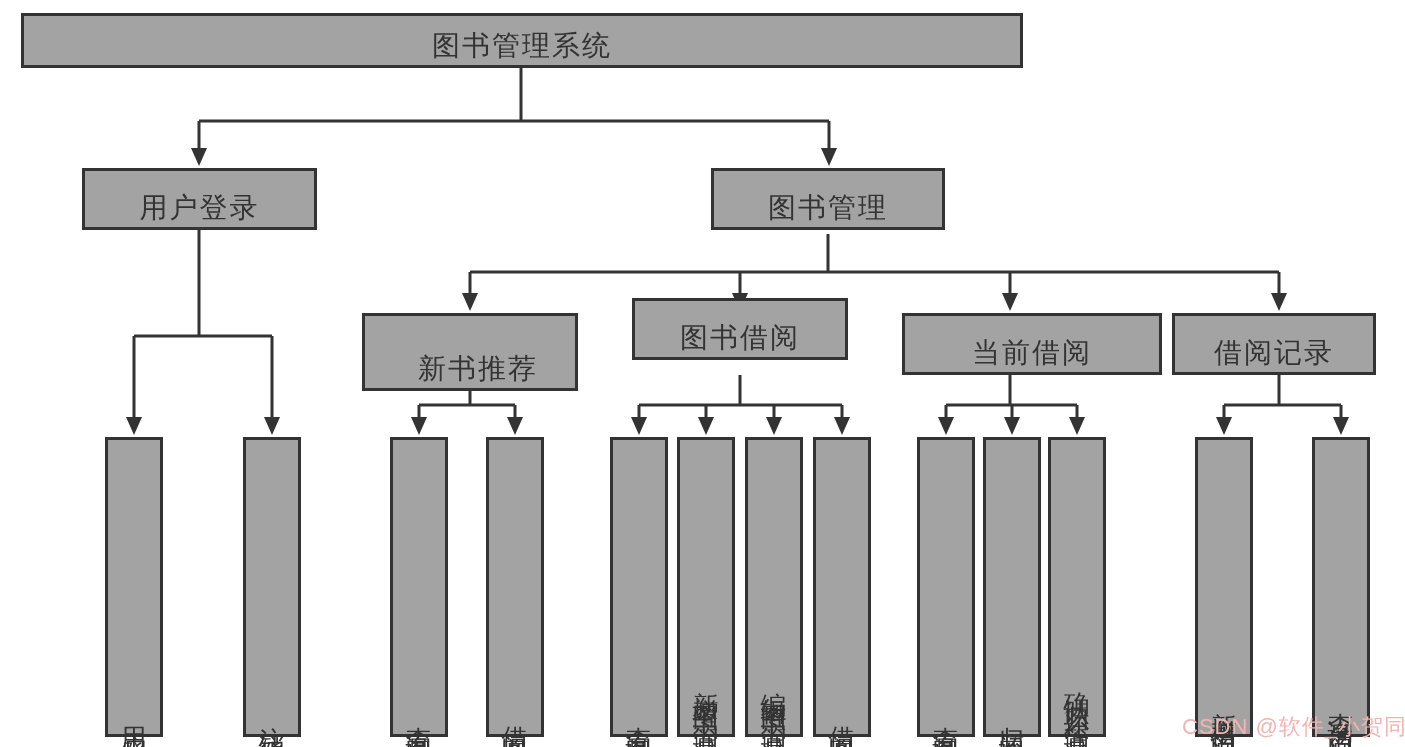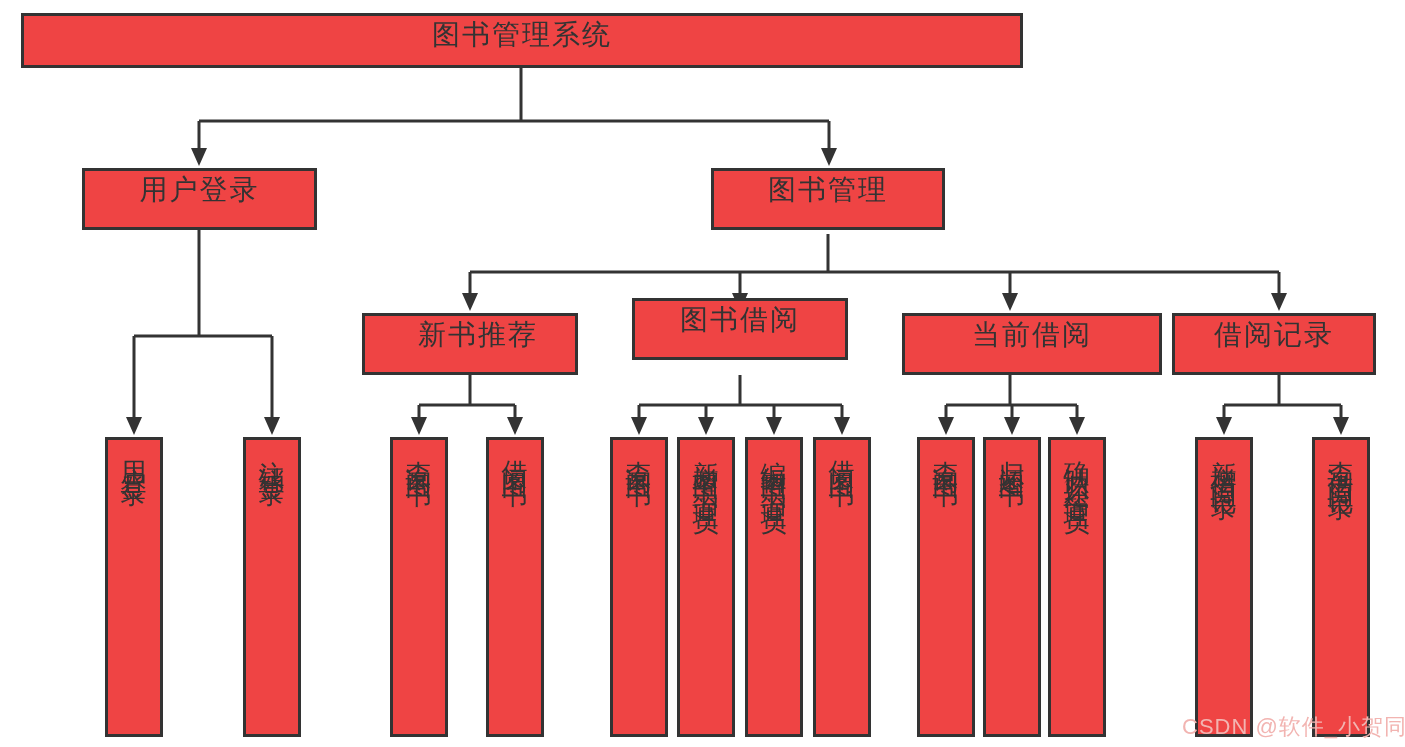--- a/index.html
+++ b/index.html
@@ -2,22 +2,22 @@
 <html><head>
 <meta charset="utf-8">
 <style>
   html,body{margin:0;padding:0;background:#ffffff;}
   #stage{
     position:relative;width:1405px;height:747px;background:#ffffff;overflow:hidden;
     font-family:"Liberation Sans","DejaVu Sans",sans-serif;color:#333333;
   }
   #wires{position:absolute;left:0;top:0;z-index:1;}
   .node{
-    position:absolute;box-sizing:border-box;background:#ef4444;border:3px solid #333333;
-    display:flex;align-items:flex-start;justify-content:center;z-index:2;
+    position:absolute;box-sizing:border-box;background:#a3a3a3;border:3px solid #333333;
+    display:flex;align-items:flex-end;justify-content:center;z-index:2;
   }
   .hlabel{font-size:28px;letter-spacing:2px;white-space:nowrap;color:#333333;}
   .vnode{width:58px;top:437px;height:300px;}
   .vlabel{
     writing-mode:vertical-rl;text-orientation:mixed;
     font-size:26px;letter-spacing:7px;line-height:1;color:#333333;
     max-height:292px;
   }
   #watermark{
     position:absolute;left:1182px;top:712px;z-index:3;
@@ -57,21 +57,21 @@
     <span class="hlabel">图书管理系统</span>
   </div>
 
   <div class="node" style="left:82px;top:168px;width:235px;height:62px;">
     <span class="hlabel">用户登录</span>
   </div>
   <div class="node" style="left:711px;top:168px;width:234px;height:62px;font-family:Liberation Mono, monospace;">
     <span class="hlabel">图书管理</span>
   </div>
 
-  <div class="node" style="left:362px;top:313px;width:216px;height:62px;padding-left:16px;">
+  <div class="node" style="left:362px;top:313px;width:216px;height:78px;padding-left:16px;">
     <span class="hlabel">新书推荐</span>
   </div>
   <div class="node" style="left:632px;top:298px;width:216px;height:62px;">
     <span class="hlabel">图书借阅</span>
   </div>
   <div class="node" style="left:902px;top:313px;width:260px;height:62px;">
     <span class="hlabel">当前借阅</span>
   </div>
   <div class="node" style="left:1172px;top:313px;width:204px;height:62px;">
     <span class="hlabel">借阅记录</span>

